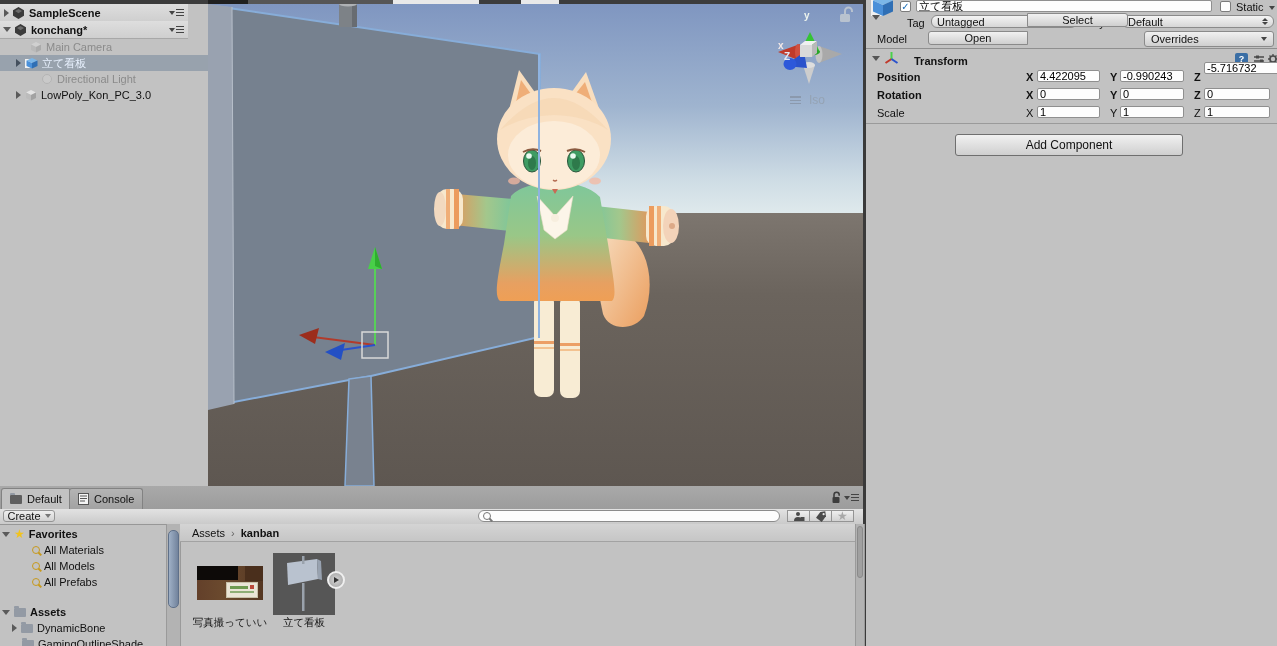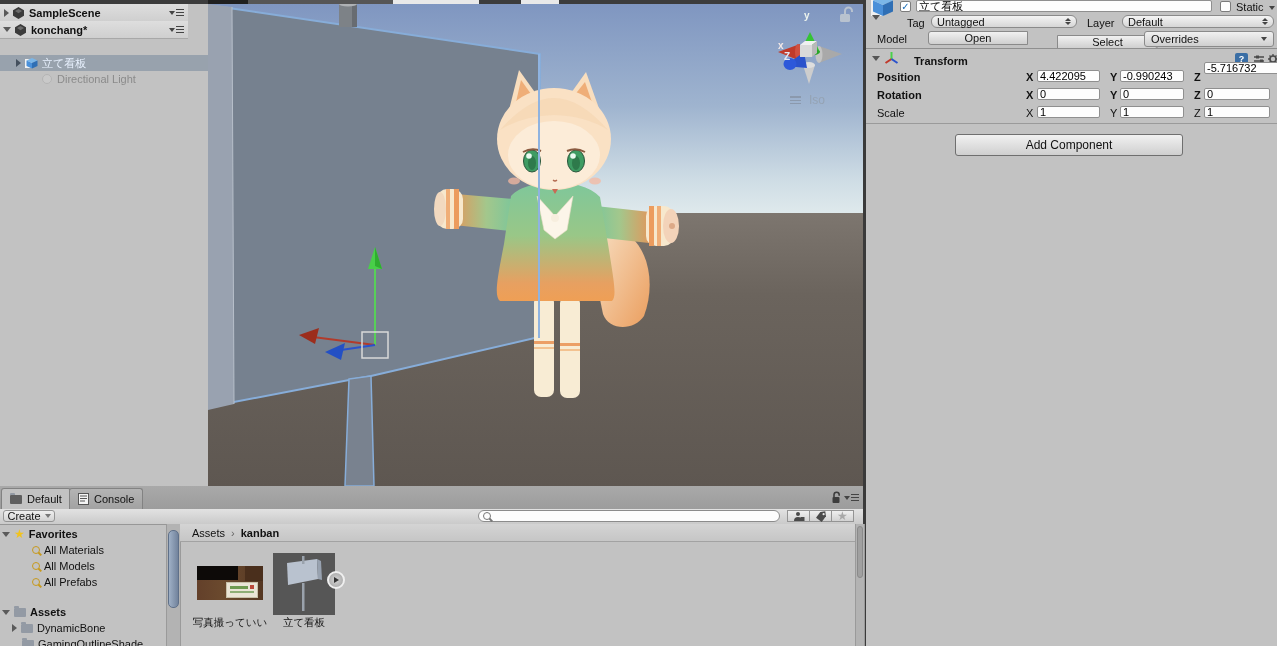--- a/index.html
+++ b/index.html
@@ -102,39 +102,56 @@
           <polygon points="6.5,1 12,4.2 12,9.8 6.5,13 1,9.8 1,4.2" fill="#3b3b3b"></polygon>
           <polygon points="6.5,3 10,5.1 6.5,7.2 3,5.1" fill="#6c6c6c"></polygon>
         </svg>
       <span class="b" style="margin-left:4px;">konchang*</span>
       <span class="menu-glyph">
           <span class="tri-d-sm"></span>
           <span class="bars"></span>
         </span>
     </div>
 
+    <div class="abs tree-row dim" style="top:39px;">
+      <svg width="12" height="12" style="margin-left:30px;opacity:.55;">
+          <polygon points="6,1 11,3.5 6,6 1,3.5" fill="#dcdcdc"></polygon>
+          <polygon points="1,3.5 6,6 6,11.5 1,9" fill="#b2b2b2"></polygon>
+          <polygon points="11,3.5 6,6 6,11.5 11,9" fill="#9a9a9a"></polygon>
+        </svg>
+      <span style="margin-left:4px;">Main Camera</span>
+    </div>
 
     <div class="abs tree-row row-sel" style="top:55px;">
       <span class="tri-r" style="margin-left:16px;border-left-color:#44505e;"></span>
       <svg width="13" height="12" style="margin-left:4px;">
           <rect x="0" y="2" width="7" height="9" fill="#f2f2f2"></rect>
           <polygon points="7,1 12.5,3.5 7,6 1.5,3.5" fill="#7ab6e8"></polygon>
           <polygon points="1.5,3.5 7,6 7,11.5 1.5,9" fill="#4a90d9"></polygon>
           <polygon points="12.5,3.5 7,6 7,11.5 12.5,9" fill="#2f6fb5"></polygon>
         </svg>
       <span style="margin-left:4px;">立て看板</span>
     </div>
 
     <div class="abs tree-row dim" style="top:71px;padding-left:11px;">
       <svg width="12" height="12" style="margin-left:30px;opacity:.55;">
           <circle cx="6" cy="6" r="4.5" fill="#cfcfcf" stroke="#a8a8a8"></circle>
         </svg>
       <span style="margin-left:4px;">Directional Light</span>
     </div>
 
+    <div class="abs tree-row" style="top:87px;">
+      <span class="tri-r" style="margin-left:16px;border-left-color:#5a5a5a;"></span>
+      <svg width="12" height="12" style="margin-left:4px;">
+          <polygon points="6,1 11,3.5 6,6 1,3.5" fill="#e4e4e4"></polygon>
+          <polygon points="1,3.5 6,6 6,11.5 1,9" fill="#bcbcbc"></polygon>
+          <polygon points="11,3.5 6,6 6,11.5 11,9" fill="#a2a2a2"></polygon>
+        </svg>
+      <span style="margin-left:4px;">LowPoly_Kon_PC_3.0</span>
+    </div>
   </div>
 
   <div class="abs scene">
     <svg width="655" height="486" viewBox="0 0 655 486">
       <defs>
         <linearGradient id="sky" x1="0" y1="0" x2="0" y2="1">
           <stop offset="0" stop-color="#7e95c0"></stop>
             <stop offset=".5" stop-color="#9fb4cf"></stop>
           <stop offset=".85" stop-color="#cfdde5"></stop>
             <stop offset="1" stop-color="#dfe9ec"></stop>
@@ -300,21 +317,21 @@
       <span class="updown">
           <i class="u"></i>
           <i class="d"></i>
         </span>
     </div>
 
     <span class="abs" style="left:11px;top:33px;">Model</span>
     <div class="abs btn" style="left:62px;top:31px;width:100px;height:14px;border-radius:3px 0 0 3px;">
         <span>Open</span>
       </div>
-    <div class="abs btn" style="left:161px;top:35px;width:101px;height:14px;border-radius:0 3px 3px 0;margin-left:30px;">
+    <div class="abs btn" style="left:161px;top:13px;width:101px;height:14px;border-radius:0 3px 3px 0;">
         <span>Select</span>
       </div>
     <div class="abs btn" style="left:278px;top:31px;width:130px;height:16px;justify-content:flex-start;padding:4px 6px;">
       <span>Overrides</span>
       <span class="tri-d-sm" style="margin-left:auto;"></span>
     </div>
 
     <div class="abs hline" style="left:0;top:48px;width:411px;"></div>
 
     <span class="abs tri-d" style="left:6px;top:56px;"></span>

